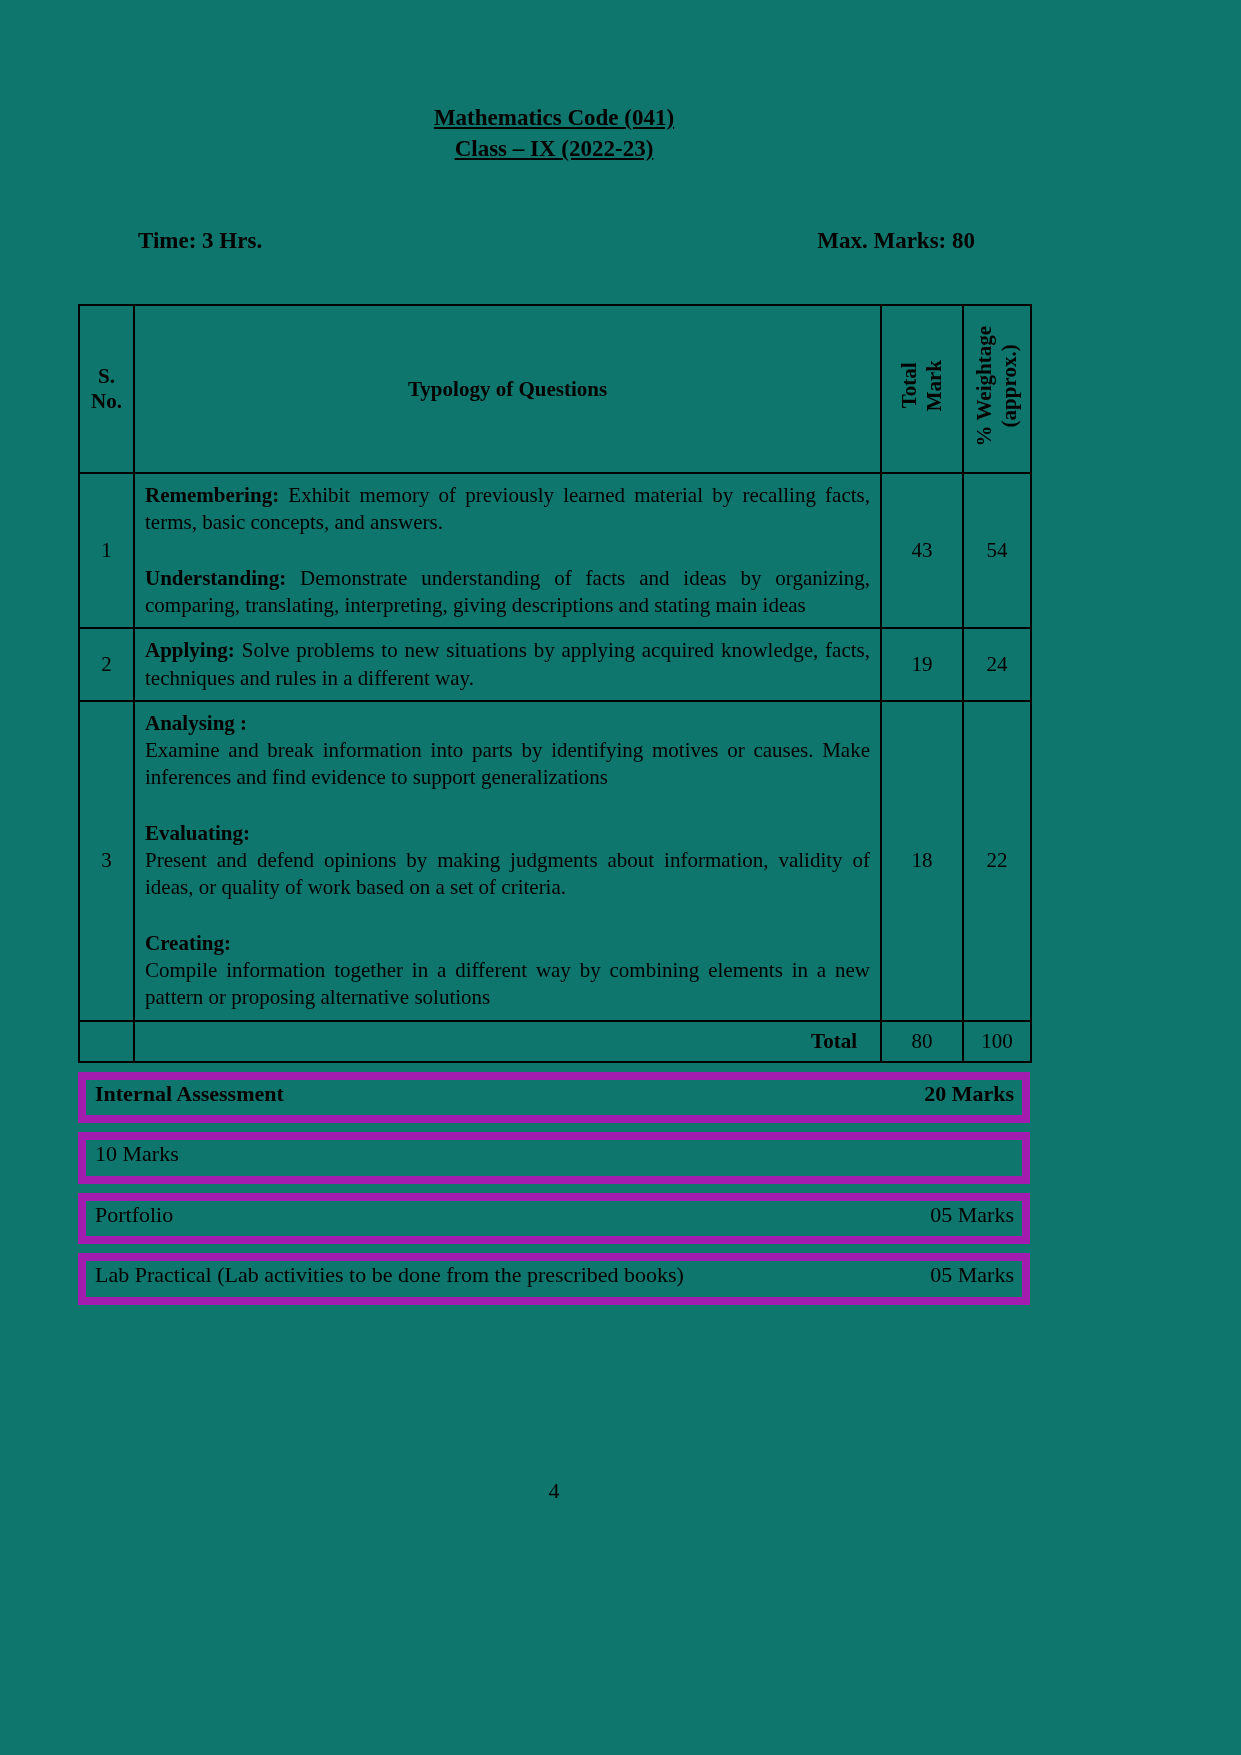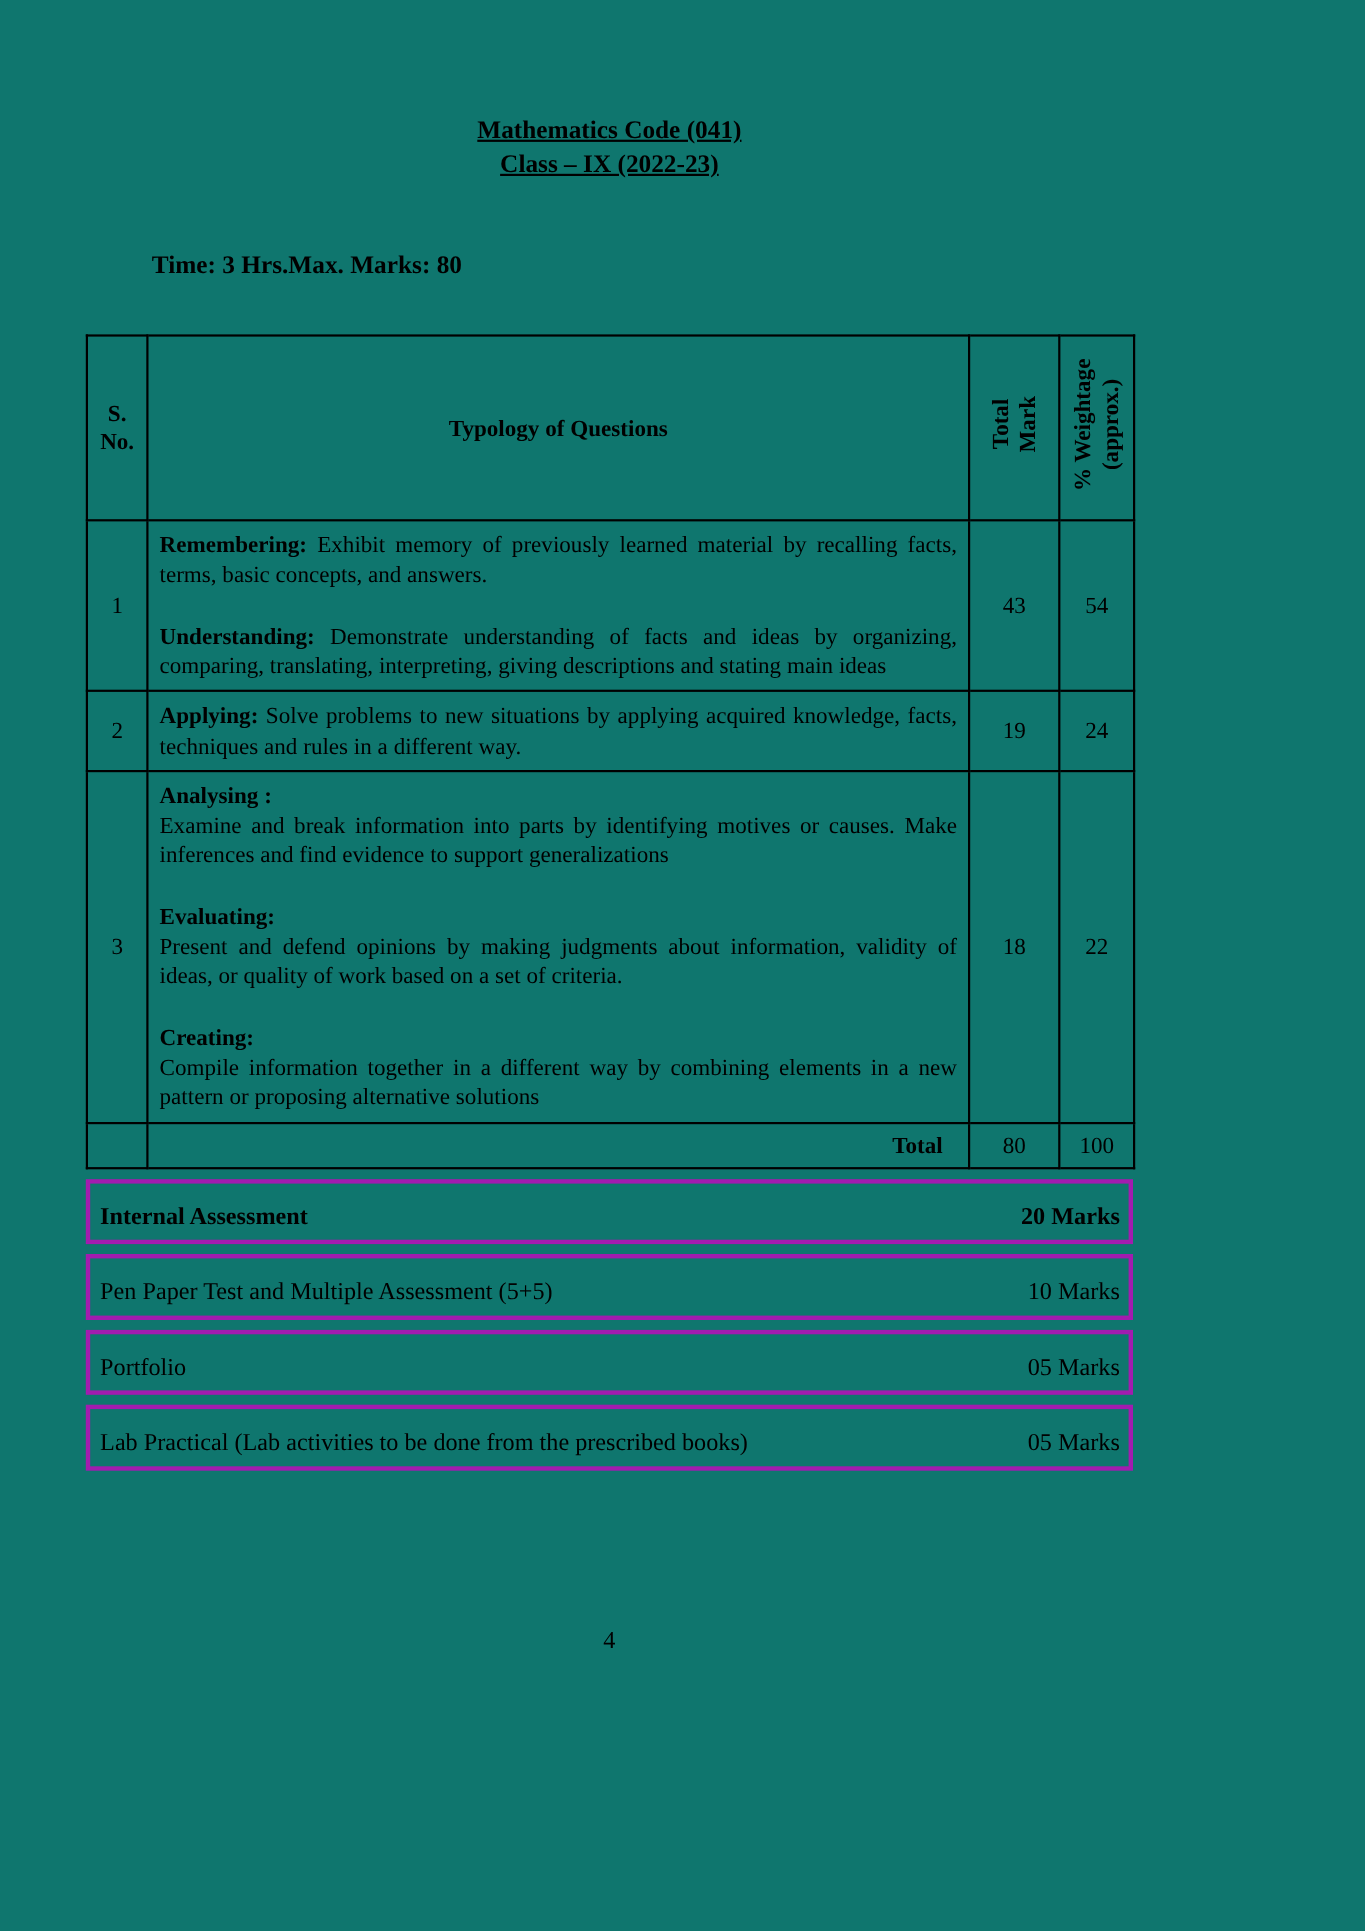--- a/index.html
+++ b/index.html
@@ -22,21 +22,21 @@
   .titles {
     padding-top: 102px;
     text-align: center;
     font-weight: bold;
     font-size: 23px;
     line-height: 1.35;
   }
   .title-line { text-decoration: underline; }
   .meta-row {
     display: flex;
-    justify-content: flex-start;
+    justify-content: space-between;
     margin-top: 64px;
     padding: 0 55px 0 60px;
     font-weight: bold;
     font-size: 23px;
   }
   table.main {
     margin-top: 50px;
     width: 100%;
     border-collapse: collapse;
     table-layout: fixed;
@@ -78,23 +78,23 @@
     text-align: right;
     font-weight: bold;
     padding: 7px 23px 7px 8px;
     font-size: 22px;
   }
   td.num-cell { text-align: center; }
   .assess-row {
     display: flex;
     justify-content: space-between;
     align-items: center;
-    border: 4px solid #a21caf;
+    border: 8px solid #a21caf;
     margin-top: 9px;
-    padding: 16px 8px 8px 9px;
+    padding: 0 8px 8px 9px;
     font-size: 22px;
     line-height: 1.25;
   }
   .assess-row.bold { font-weight: bold; }
   .page-number {
     position: absolute;
     top: 1478px;
     left: 78px;
     width: 952px;
     text-align: center;
@@ -182,21 +182,20 @@
         <td class="num-cell">100</td>
       </tr>
     </tbody>
       </table>
 
     <div class="assess-row bold">
       <span>Internal Assessment</span>
       <span>20 Marks</span>
     </div>
     <div class="assess-row">
-      <span>Pen Paper Test and Multiple Assessment (5+5)</span>
       <span>10 Marks</span>
     </div>
     <div class="assess-row">
       <span>Portfolio</span>
       <span>05 Marks</span>
     </div>
     <div class="assess-row">
       <span>Lab Practical (Lab activities to be done from the prescribed books)</span>
       <span>05 Marks</span>
     </div>

